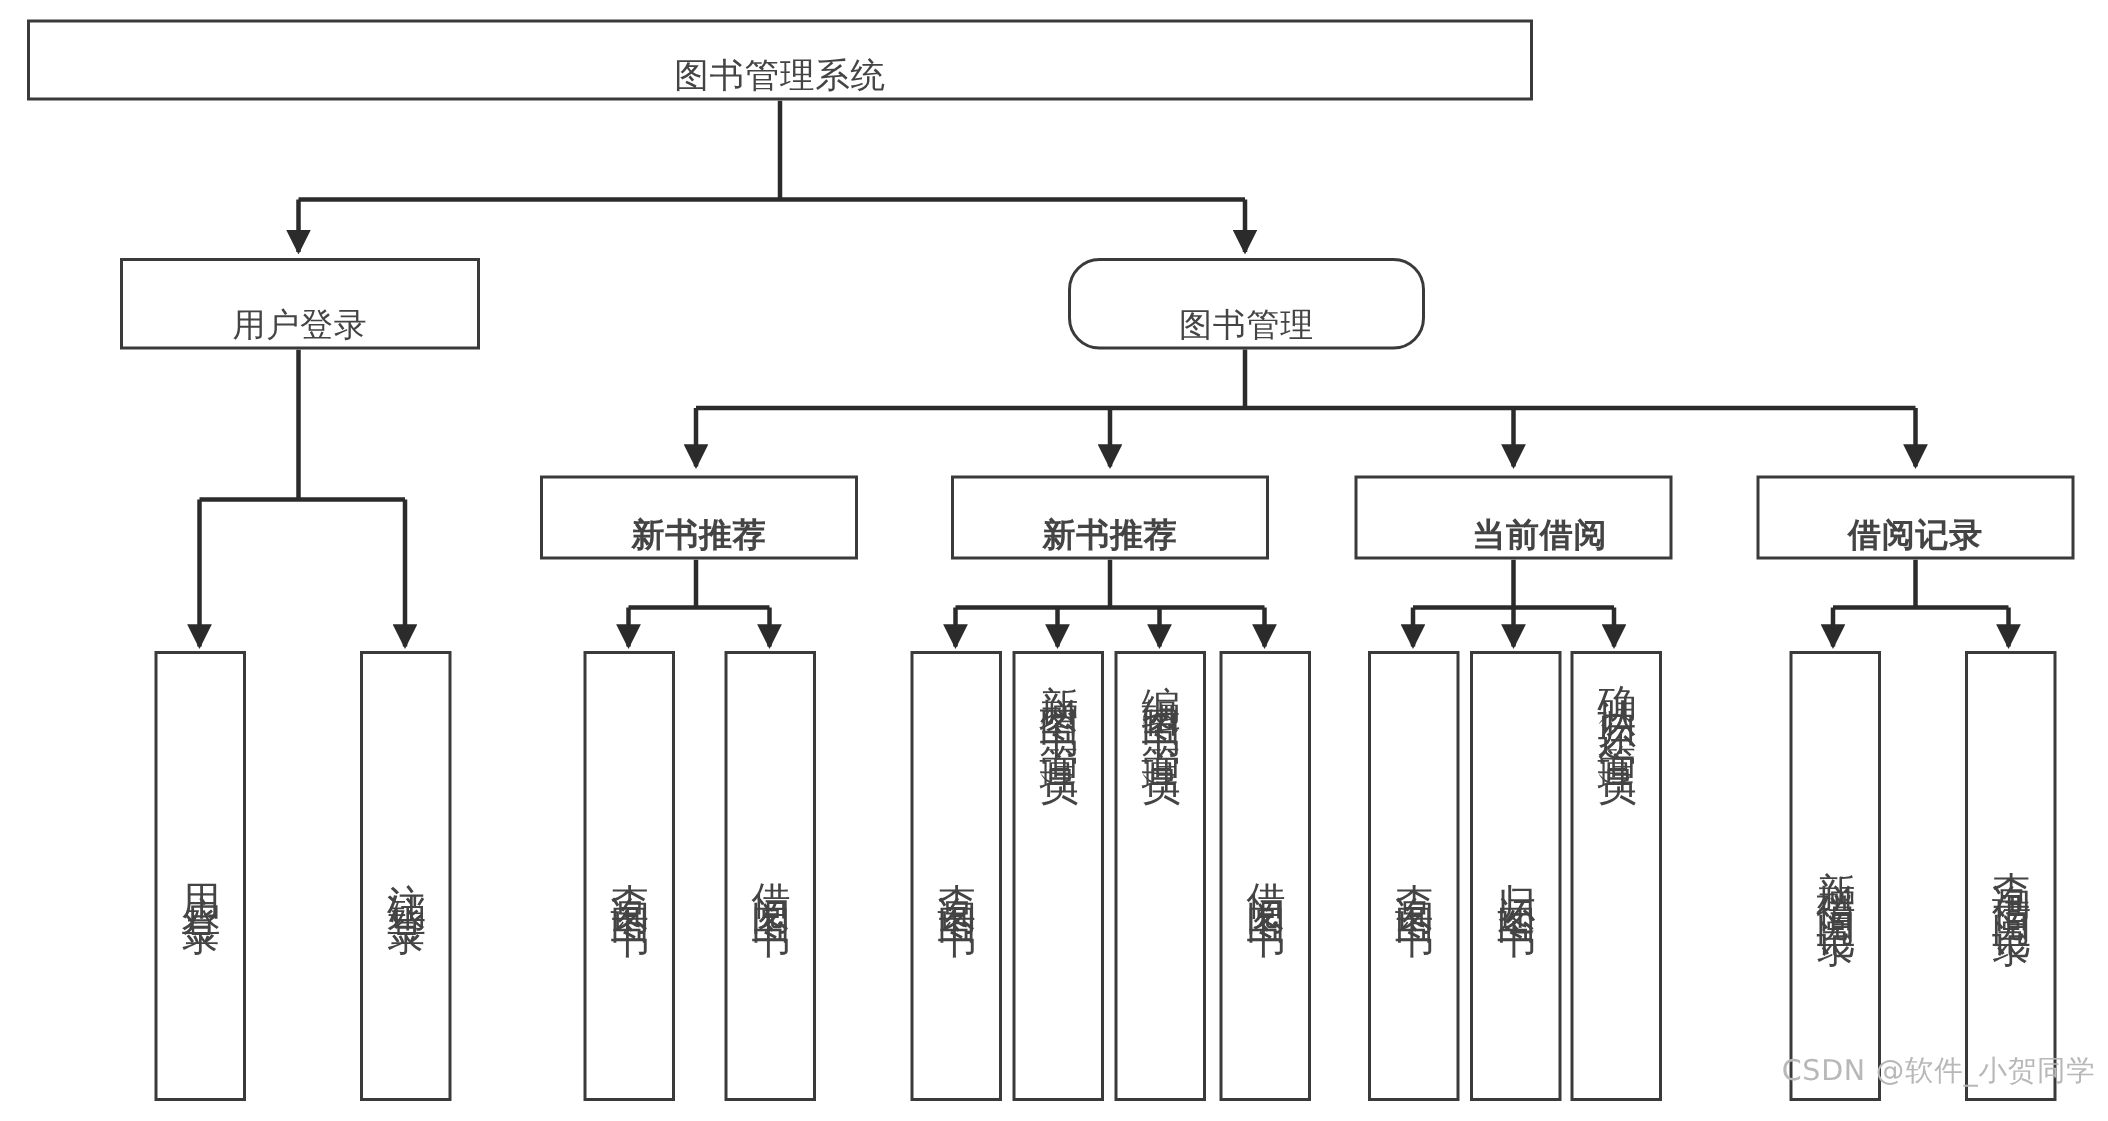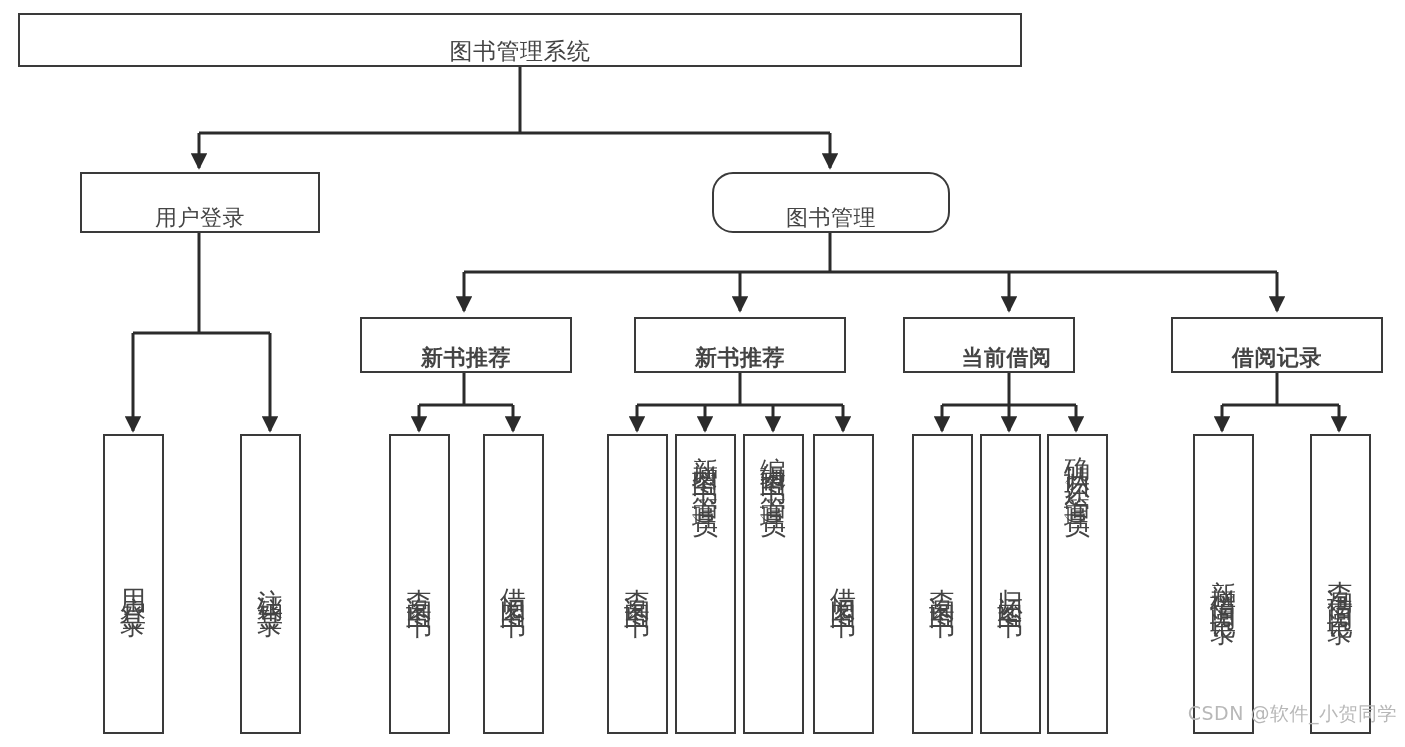--- a/index.html
+++ b/index.html
@@ -149,21 +149,21 @@
   </div>
 
   <div class="node level-2" style="left:360px; top:317px; width:212px; height:56px;">
     <span class="node-label">新书推荐</span>
   </div>
 
   <div class="node level-2" style="left:634px; top:317px; width:212px; height:56px;">
     <span class="node-label">新书推荐</span>
   </div>
 
-  <div class="node level-2" style="left:903px; top:317px; width:172px; height:56px;padding-left:35px;">
+  <div class="node level-2" style="left:903px; top:317px; width:212px; height:56px;padding-left:35px;">
     <span class="node-label">当前借阅</span>
   </div>
 
   <div class="node level-2" style="left:1171px; top:317px; width:212px; height:56px;">
     <span class="node-label">借阅记录</span>
   </div>
 
   <div class="node leaf align-mid" style="left:103px; top:434px; width:61px; height:300px;">
     <span class="node-label">用户登录</span>
   </div>

